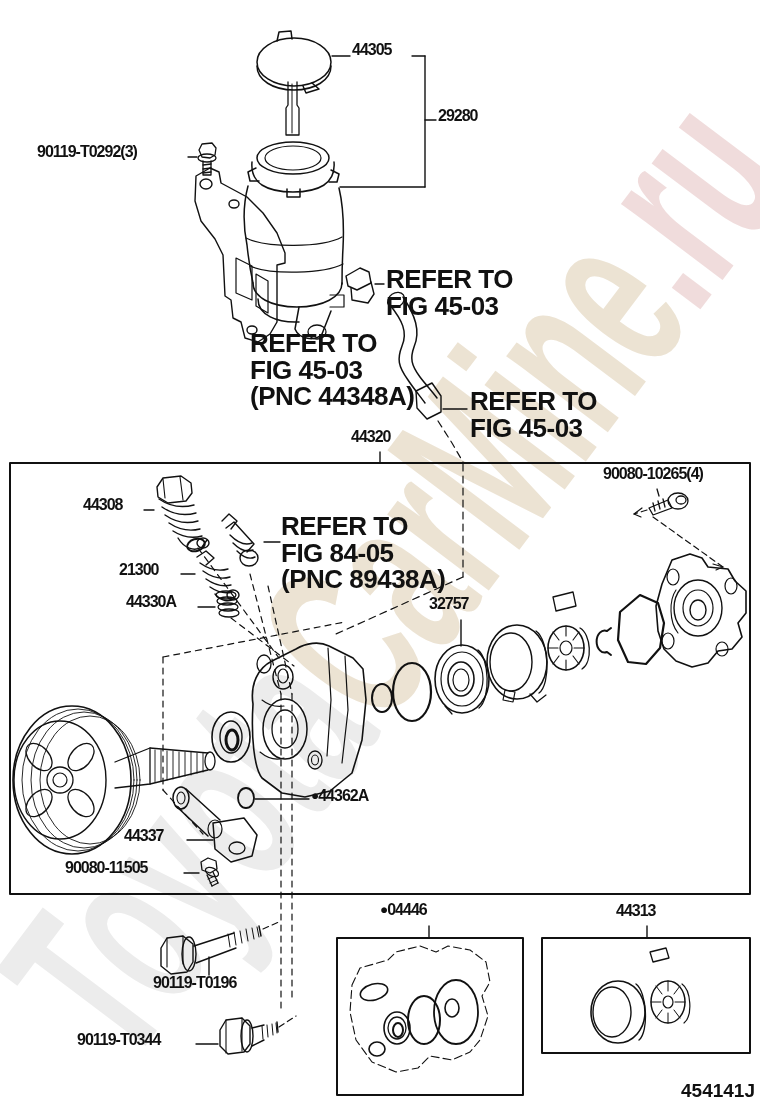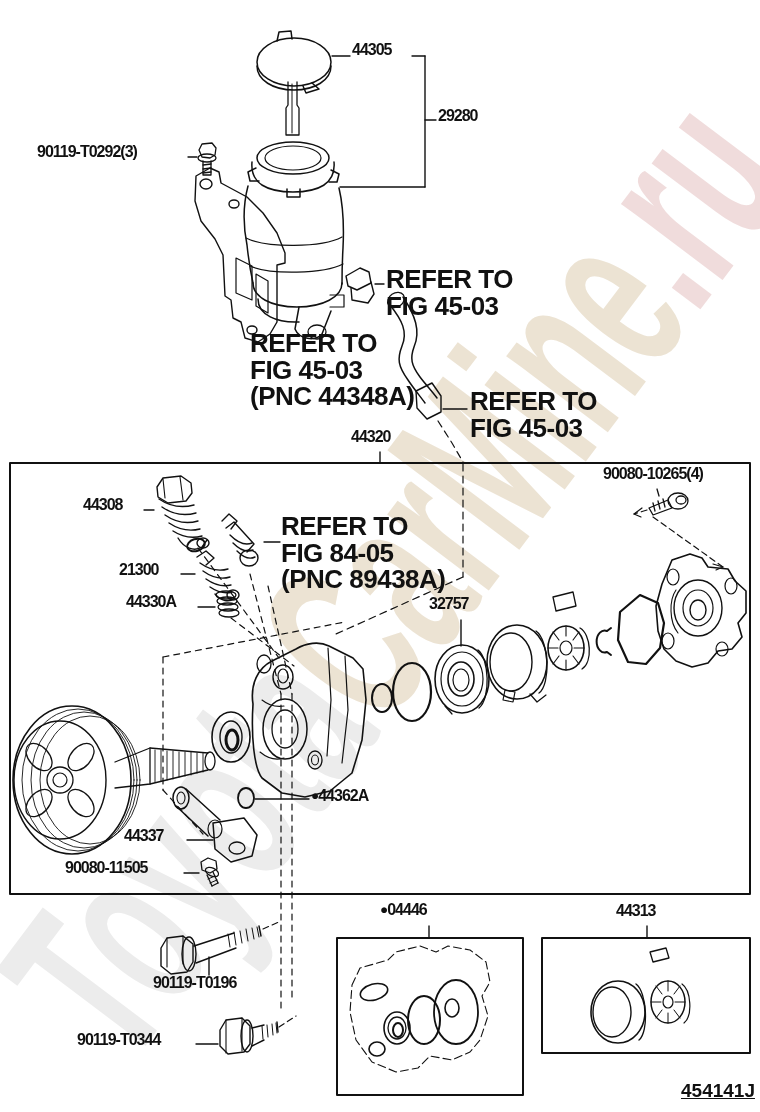--- a/index.html
+++ b/index.html
@@ -28,21 +28,21 @@
     font-weight:bold;font-size:26px;letter-spacing:-0.5px;line-height:1.02;
     white-space:nowrap;
   }
   .legend{
     position:absolute;z-index:2;color:#111;
     font-weight:bold;font-size:14px;letter-spacing:0;line-height:1.3;
     white-space:nowrap;
   }
   .figcode{
     position:absolute;z-index:2;color:#111;
-    font-weight:600;font-size:19px;letter-spacing:0;white-space:nowrap;text-decoration:underline;
+    font-weight:600;font-size:19px;letter-spacing:0;white-space:nowrap;
   }
   .bullet{font-size:0.85em;vertical-align:1px;}
 </style>
 </head>
 <body>
 
 <div id="stage">
 
   <div id="watermark"><span class="w1">Toyota</span><span class="w2">CarMine</span><span class="w3">.ru</span></div>
 

